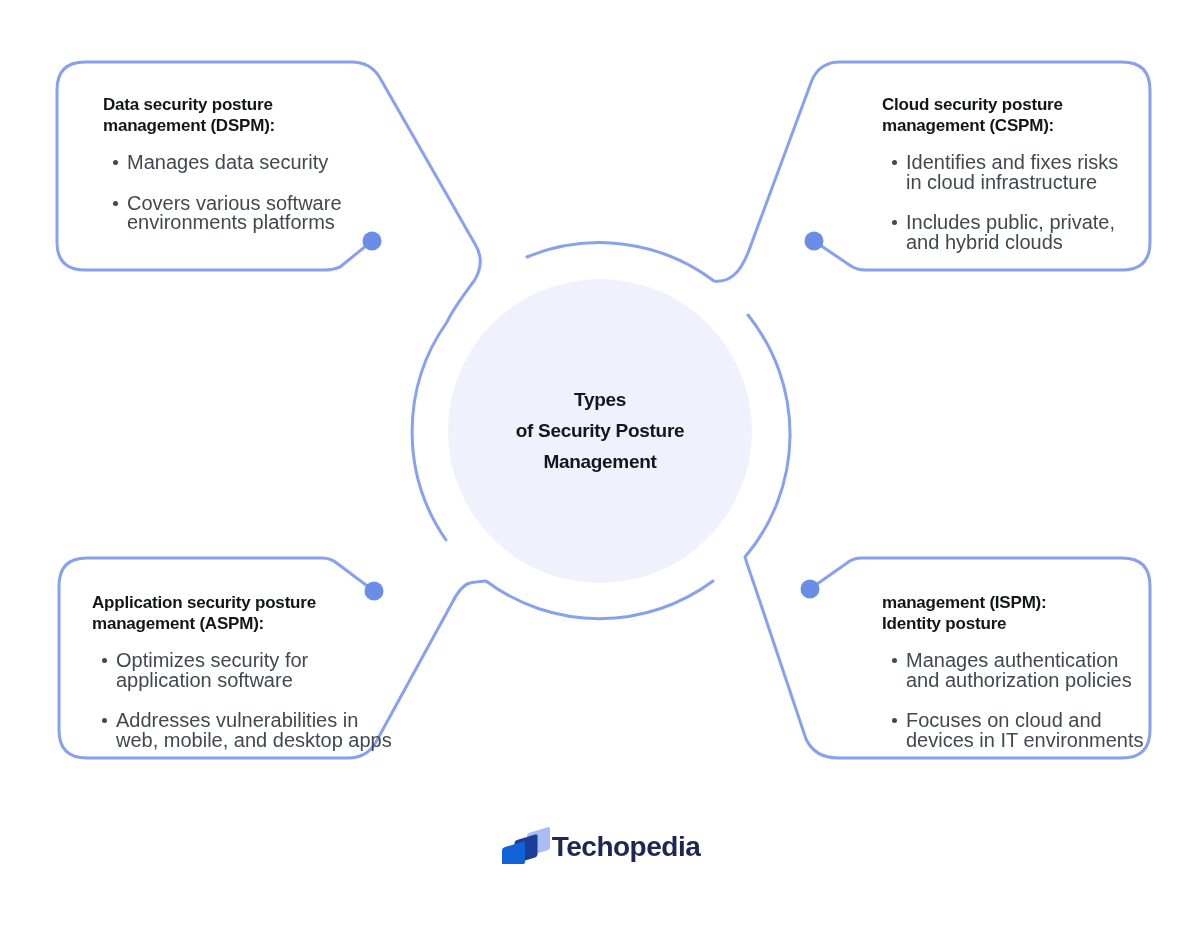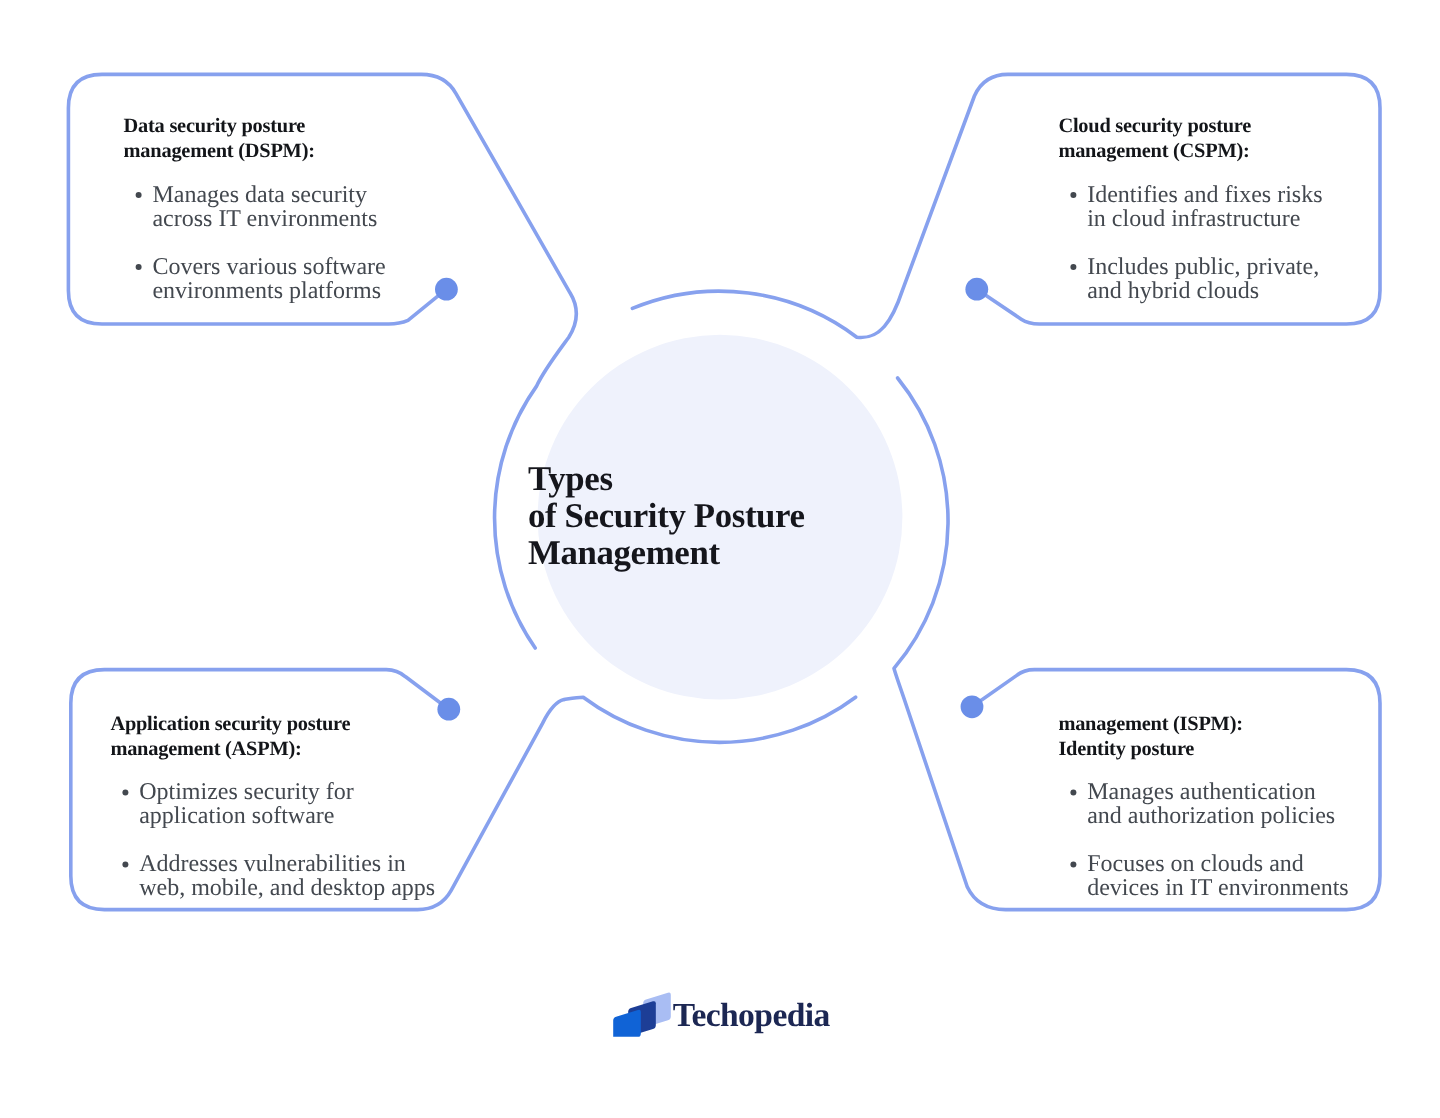--- a/index.html
+++ b/index.html
@@ -1,37 +1,37 @@
 <!DOCTYPE html>
 <html><head>
 <meta charset="utf-8">
 <style>
   html, body { margin:0; padding:0; background:#ffffff; }
   body { width:1200px; height:932px; font-family:"Liberation Sans", sans-serif; }
-  .canvas { position:relative; width:1200px; height:864px; overflow:hidden; background:#ffffff;font-family:Liberation Serif, serif; }
+  .canvas { position:relative; width:1200px; height:864px; overflow:hidden; background:#ffffff; }
   svg.art { position:absolute; left:0; top:0; width:1200px; height:932px; }
 
   .card { position:absolute; width:300px; }
   .card-tl { left:103px; top:94px; }
   .card-tr { left:882px; top:94px; }
   .card-bl { left:92px;  top:592px; }
   .card-br { left:882px; top:592px; }
 
   .card h3 { margin:0 0 17px 0; font-size:17px; line-height:21px; font-weight:bold;
              color:#131519; letter-spacing:-0.2px; }
   .card h3 span { display:block; }
   .card ul { list-style:none; margin:0; padding:0 0 0 24px; }
   .card li { position:relative; font-size:20px; line-height:19.5px; color:#43484F; }
   .card li + li { margin-top:21px; }
   .card li::before { content:""; position:absolute; left:-14px; top:7px; width:5px; height:5px;
                      border-radius:50%; background:#43484F; }
   .card li span { display:block; }
 
-  .center-title { position:absolute; left:440px; top:384px; width:320px; 
-                  font-size:29px; line-height:31px; font-weight:bold; color:#15161C;
+  .center-title { position:absolute; left:440px; top:384px; width:320px; text-align:center;
+                  font-size:19px; line-height:31px; font-weight:bold; color:#15161C;
                   letter-spacing:-0.3px; }
 
   .logo-row { position:absolute; left:0; top:819px; width:1200px; height:56px;
               display:flex; justify-content:center; align-items:center; gap:0; }
   .brand { font-size:28px; font-weight:bold; color:#1C2753; letter-spacing:-0.5px; }
 </style>
 </head>
 <body>
 
 <div class="canvas">
@@ -68,21 +68,20 @@
   </svg>
 
   <div class="card card-tl">
     <h3>
       <span>Data security posture</span>
       <span>management (DSPM):</span>
     </h3>
     <ul>
       <li>
         <span>Manages data security</span>
-        <span>across IT environments</span>
       </li>
       <li>
         <span>Covers various software</span>
         <span>environments platforms</span>
       </li>
     </ul>
   </div>
 
   <div class="card card-tr">
     <h3>
@@ -122,21 +121,21 @@
     <h3>
       <span>management (ISPM):</span>
       <span>Identity posture</span>
     </h3>
     <ul>
       <li>
         <span>Manages authentication</span>
         <span>and authorization policies</span>
       </li>
       <li>
-        <span>Focuses on clouds and</span>
+        <span>Focuses on cloud and</span>
         <span>devices in IT environments</span>
       </li>
     </ul>
   </div>
 
   <div class="center-title">
     <div>Types</div>
     <div>of Security Posture</div>
     <div>Management</div>
   </div>

